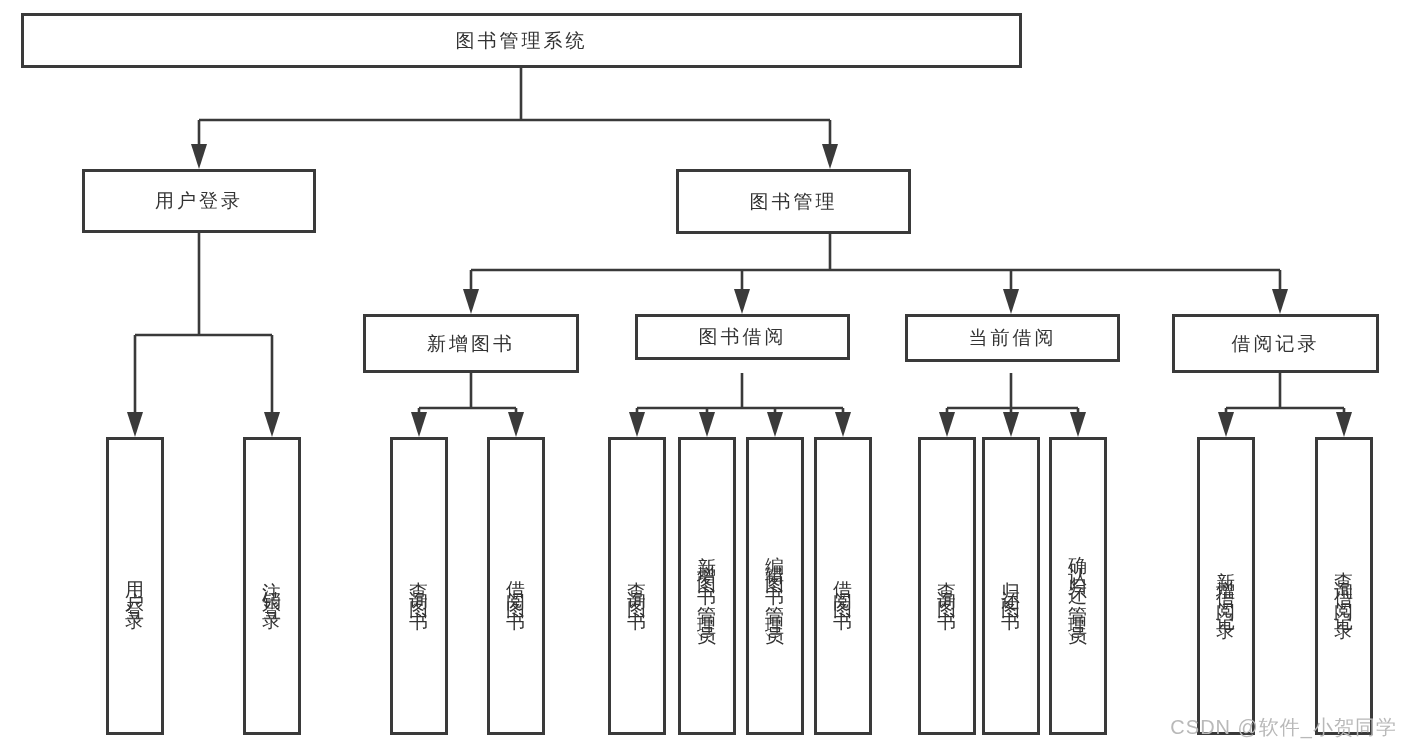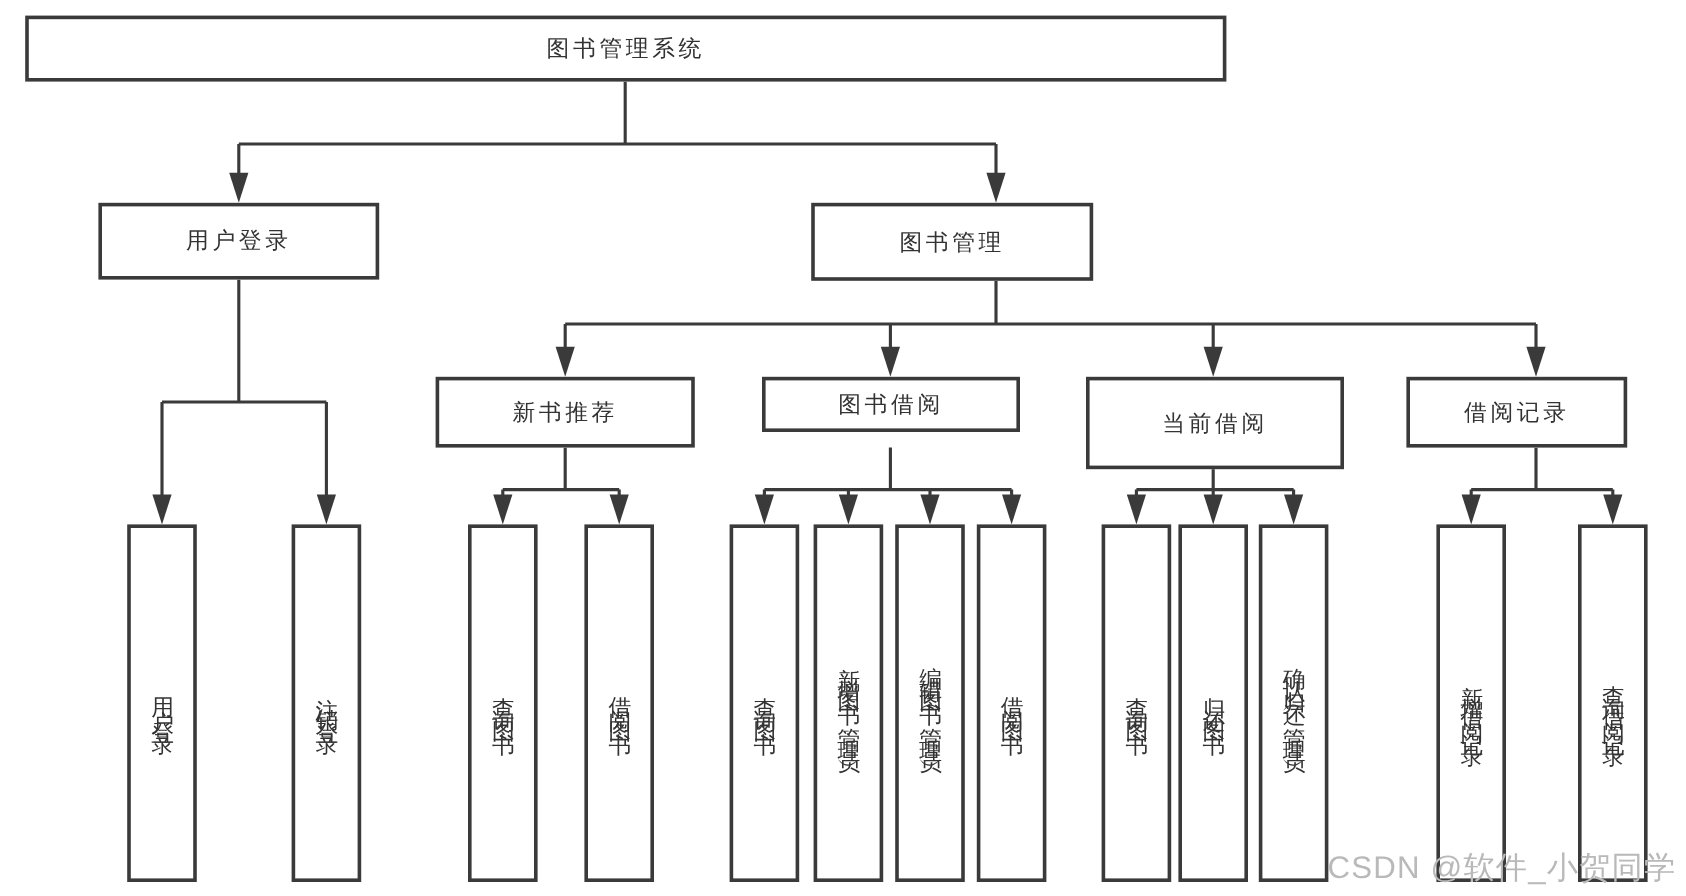--- a/index.html
+++ b/index.html
@@ -36,21 +36,21 @@
   .node.v{
     writing-mode:vertical-rl;
     text-orientation:mixed;
     letter-spacing:10px;
     white-space:normal;
     line-height:1;
   }
   .watermark{
     position:absolute;
     right:8px;bottom:6px;
-    font-size:26px;
+    font-size:20px;
     color:var(--wm);
     letter-spacing:1px;
   }
 </style>
 </head>
 <body>
 
 <div class="stage">
 
   <svg class="connectors" width="1405" height="747" viewBox="0 0 1405 747" fill="none" stroke="currentColor" stroke-width="2.6">
@@ -90,24 +90,24 @@
       <polygon points="1218,412 1234,412 1226,437"></polygon>
       <polygon points="1336,412 1352,412 1344,437"></polygon>
     </g>
   </svg>
 
   <div class="node" style="left:21px;top:13px;width:1001px;height:55px">图书管理系统</div>
 
   <div class="node" style="left:82px;top:169px;width:234px;height:64px">用户登录</div>
   <div class="node" style="left:676px;top:169px;width:235px;height:65px">图书管理</div>
 
-  <div class="node" style="left:363px;top:314px;width:216px;height:59px">新书推荐</div>
+  <div class="node" style="left:363px;top:314px;width:216px;height:59px">新增图书</div>
   <div class="node" style="left:635px;top:314px;width:215px;height:46px">图书借阅</div>
-  <div class="node" style="left:905px;top:314px;width:215px;height:77px">当前借阅</div>
-  <div class="node" style="left:1172px;top:314px;width:184px;height:59px">借阅记录</div>
+  <div class="node" style="left:905px;top:314px;width:215px;height:48px">当前借阅</div>
+  <div class="node" style="left:1172px;top:314px;width:207px;height:59px">借阅记录</div>
 
   <div class="node v" style="left:106px;top:437px;width:58px;height:298px">用户登录</div>
   <div class="node v" style="left:243px;top:437px;width:58px;height:298px">注销登录</div>
 
   <div class="node v" style="left:390px;top:437px;width:58px;height:298px">查询图书</div>
   <div class="node v" style="left:487px;top:437px;width:58px;height:298px">借阅图书</div>
 
   <div class="node v" style="left:608px;top:437px;width:58px;height:298px">查询图书</div>
   <div class="node v" style="left:678px;top:437px;width:58px;height:298px">新增图书（管理员）</div>
   <div class="node v" style="left:746px;top:437px;width:58px;height:298px">编辑图书（管理员）</div>

